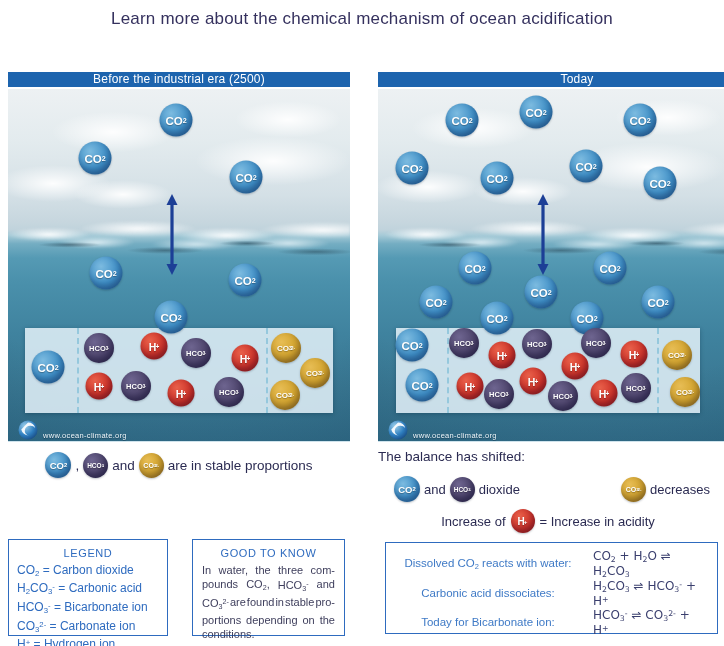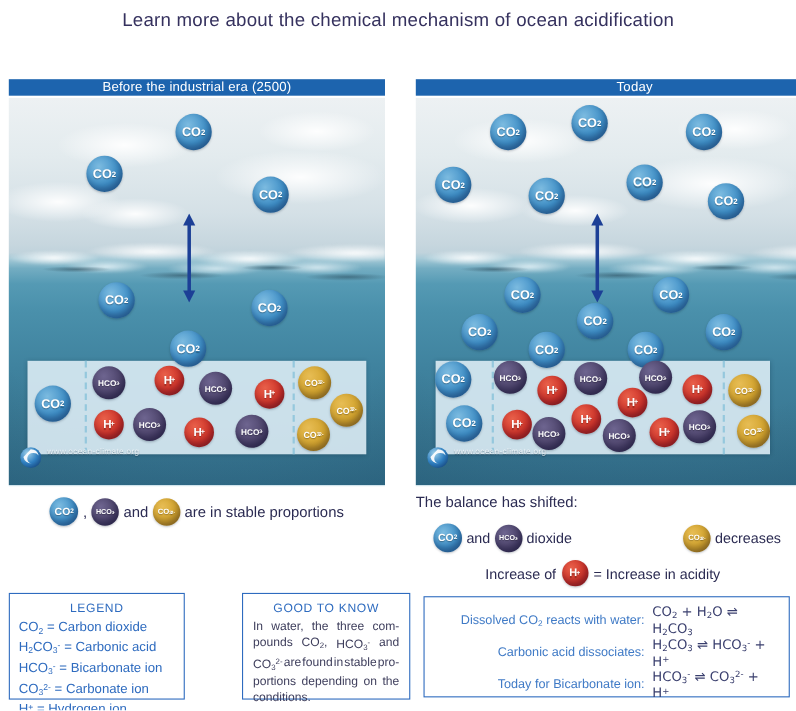--- a/index.html
+++ b/index.html
@@ -59,46 +59,46 @@
   .mol.co3  { width:30px; height:30px; font-size:8px; }
   .mol.mini { position:static; transform:none; display:inline-flex; flex:none; }
   .mini.co2  { width:26px; height:26px; font-size:9.5px; }
   .mini.hco3 { width:25px; height:25px; font-size:6.5px; }
   .mini.co3  { width:25px; height:25px; font-size:7px; }
   .mini.h    { width:24px; height:24px; font-size:10px; }
   .mol sub { font-size:.62em; vertical-align:-0.35em; }
   .mol sup { font-size:.62em; vertical-align:.35em; margin-left:-1px; }
 
   .arrow { position:absolute; }
-  .watermark { position:absolute; left:10px; bottom:15px; display:flex; align-items:flex-start;
+  .watermark { position:absolute; left:10px; bottom:1px; display:flex; align-items:flex-end;
     gap:5px; color:#eef6fa; font-size:7.5px; letter-spacing:.3px;
     text-shadow:0 1px 1px rgba(0,30,50,.5); }
 
   .caption-left { position:absolute; left:8px; top:452px; width:342px; display:flex;
     align-items:center; justify-content:center; gap:4px; font-size:13.5px; color:#2b2b52; }
   .caption-right { position:absolute; left:378px; top:449px; width:340px; color:#2b2b52; }
   .cr-line1 { text-align:left; font-size:13.5px; margin-bottom:12px; }
   .cr-line2 { display:flex; align-items:center; justify-content:space-between;
     padding:0 8px 0 16px; font-size:13px; margin-bottom:7px; }
   .grp { display:flex; align-items:center; gap:4px; }
   .cr-line3 { display:flex; align-items:center; justify-content:center; gap:5px; font-size:13px; }
 
   .infobox { position:absolute; border:1.5px solid #2e6bbf; background:#fff; }
   .box-legend { left:8px; top:539px; width:160px; height:97px; padding:7px 8px 0 8px; }
-  .box-gtk    { left:192px; top:539px; width:153px; height:97px; padding:7px 9px 0 9px;margin-left:28px; }
+  .box-gtk    { left:192px; top:539px; width:153px; height:97px; padding:7px 9px 0 9px; }
   .box-eqs    { left:385px; top:542px; width:333px; height:92px; padding:6px 10px 6px 4px;
     display:flex; flex-direction:column; justify-content:space-evenly; }
   .box-title { color:#2e6bbf; text-align:center; font-size:11px; letter-spacing:.6px;
     margin-bottom:5px; }
   .legend-lines div { color:#2e6bbf; font-size:12px; line-height:13.5px; }
   .gtk-lines div { color:#3e3e5c; font-size:11px; line-height:13.6px;
     display:flex; justify-content:space-between; }
   .gtk-lines div.last { justify-content:flex-start; }
   .eq-row { display:flex; align-items:center; }
-  .eq-label { width:196px; text-align:right; color:#3f7ac6; font-size:11.5px; flex:none; }
+  .eq-label { width:196px; text-align:center; color:#3f7ac6; font-size:11.5px; flex:none; }
   .eq-formula { color:#3a3f6e; font-size:12px; margin-left:7px;
     font-family:"DejaVu Sans",sans-serif; }
   .infobox sub { font-size:.65em; vertical-align:-0.25em; }
   .infobox sup { font-size:.65em; vertical-align:.4em; }
 </style>
 </head>
 <body>
 
 <div class="page">
 

